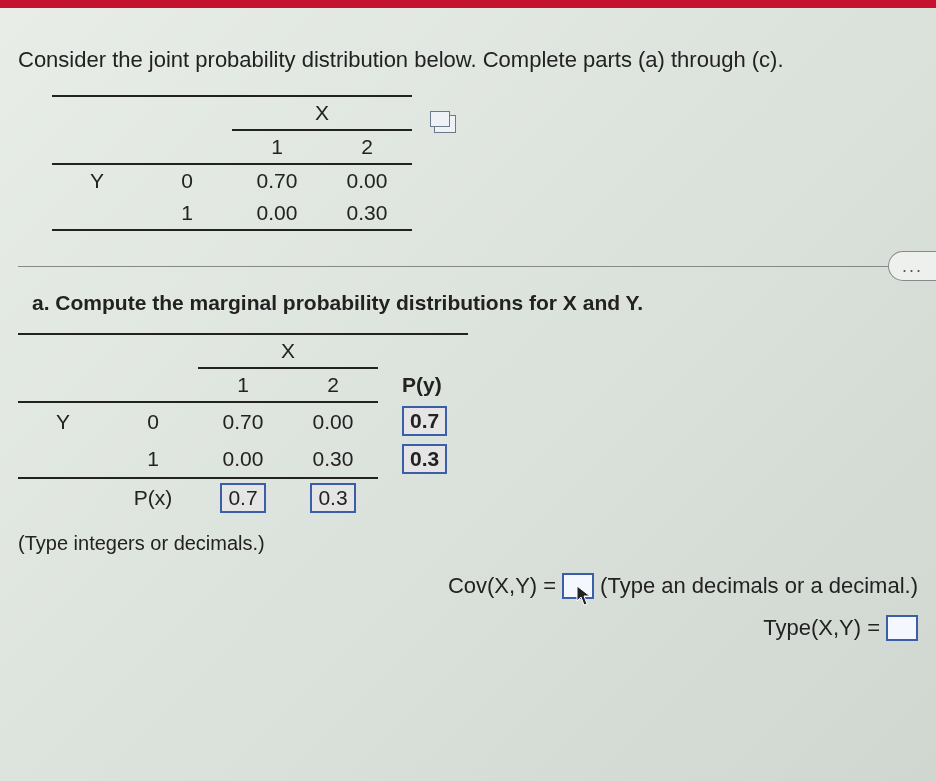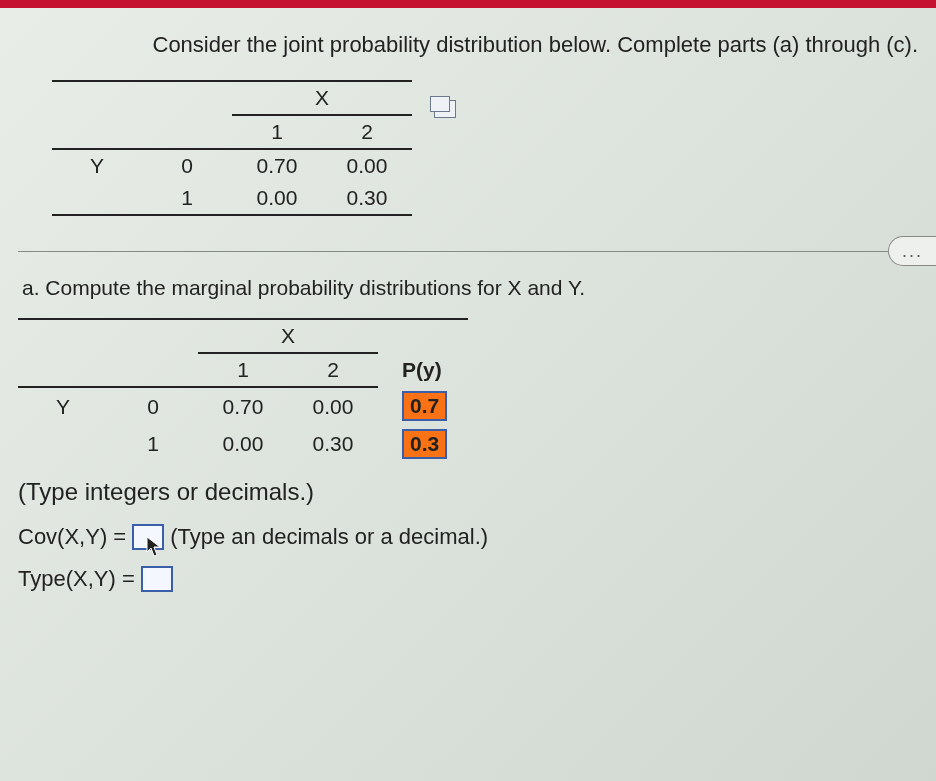--- a/index.html
+++ b/index.html
@@ -15,23 +15,22 @@
   }
   .topbar {
     height: 8px;
     background: #c41230;
   }
   .content {
     padding: 18px 18px 0 18px;
     font-size: 21px;
   }
   .prompt {
-    margin: 6px 0 22px 0;
+    margin: 21px 0 22px 0;
     font-size: 22px;
-    text-align: right;
   }
   .table-wrap {
     margin-left: 34px;
     display: inline-block;
     position: relative;
   }
   table {
     border-collapse: collapse;
     font-size: 21px;
   }
@@ -81,34 +80,34 @@
     background: #eef0ee;
     display: flex;
     align-items: center;
     justify-content: center;
     font-size: 18px;
     letter-spacing: 2px;
     color: #555;
     border-right: none;
   }
 
-  .part-label { margin: 6px 0 18px 4px; }
+  .part-label { margin: 6px 0 18px 14px; font-weight: bold; }
 
   .ans-box {
     border: 2px solid #3a5fa8;
-    background: #f97316;
+    background: #e5e5e5;
     padding: 1px 6px;
     min-width: 40px;
     display: inline-block;
     text-align: center;
     color: #222;
   }
 
-  .hint { font-size: 24px; margin: 10px 0 18px 0; }
-  .eq-row { font-size: 22px; margin: 16px 0; display: flex; align-items: center; gap: 6px; }
+  .hint { font-size: 20px; margin: 10px 0 18px 0; }
+  .eq-row { font-size: 22px; margin: 16px 0; display: flex; align-items: center; gap: 6px; justify-content: flex-end; }
   .empty-box {
     display: inline-block;
     width: 32px; height: 26px;
     border: 2px solid #3a5fa8;
     background: #f4f7fd;
     vertical-align: middle;
     position: relative;
   }
   .cursor-icon {
     position: absolute;
@@ -191,20 +190,27 @@
         <td style="border-top:2px solid #222">0.70</td>
         <td style="border-top:2px solid #222">0.00</td>
         <td class="py-col" style="border-top:none"><span class="ans-box">0.7</span></td>
       </tr>
       <tr>
         <td></td>
         <td class="val-col">1</td>
         <td>0.00</td>
         <td>0.30</td>
         <td class="py-col"><span class="ans-box">0.3</span></td>
+      </tr>
+      <tr>
+        <td style="border-top:2px solid #222"></td>
+        <td class="val-col" style="border-top:2px solid #222">P(x)</td>
+        <td style="border-top:2px solid #222"><span class="ans-box">0.7</span></td>
+        <td style="border-top:2px solid #222"><span class="ans-box">0.3</span></td>
+        <td class="py-col"></td>
       </tr>
     </tbody>
       </table>
   </div>
 
   <div class="hint">(Type integers or decimals.)</div>
 
   
 
   <div class="eq-row">

